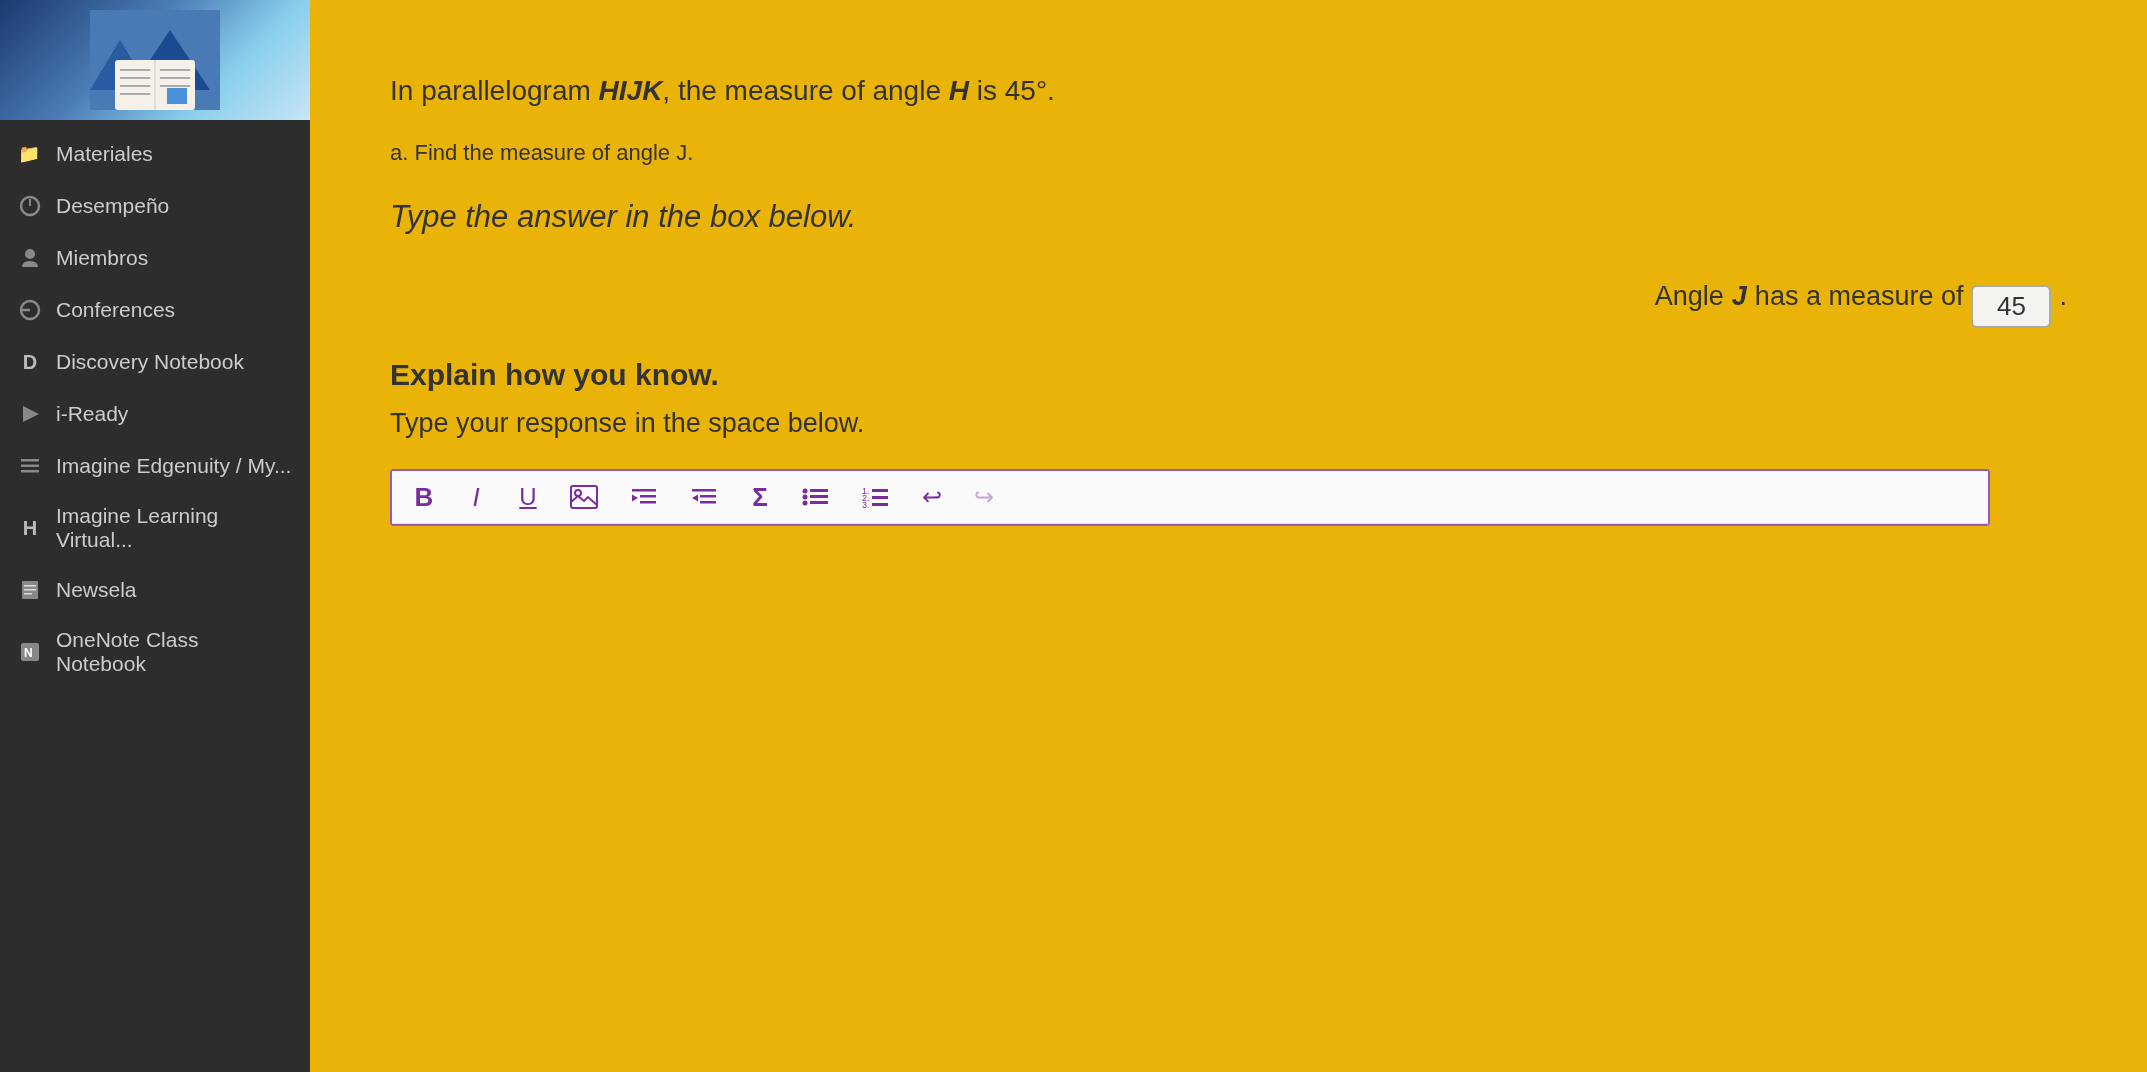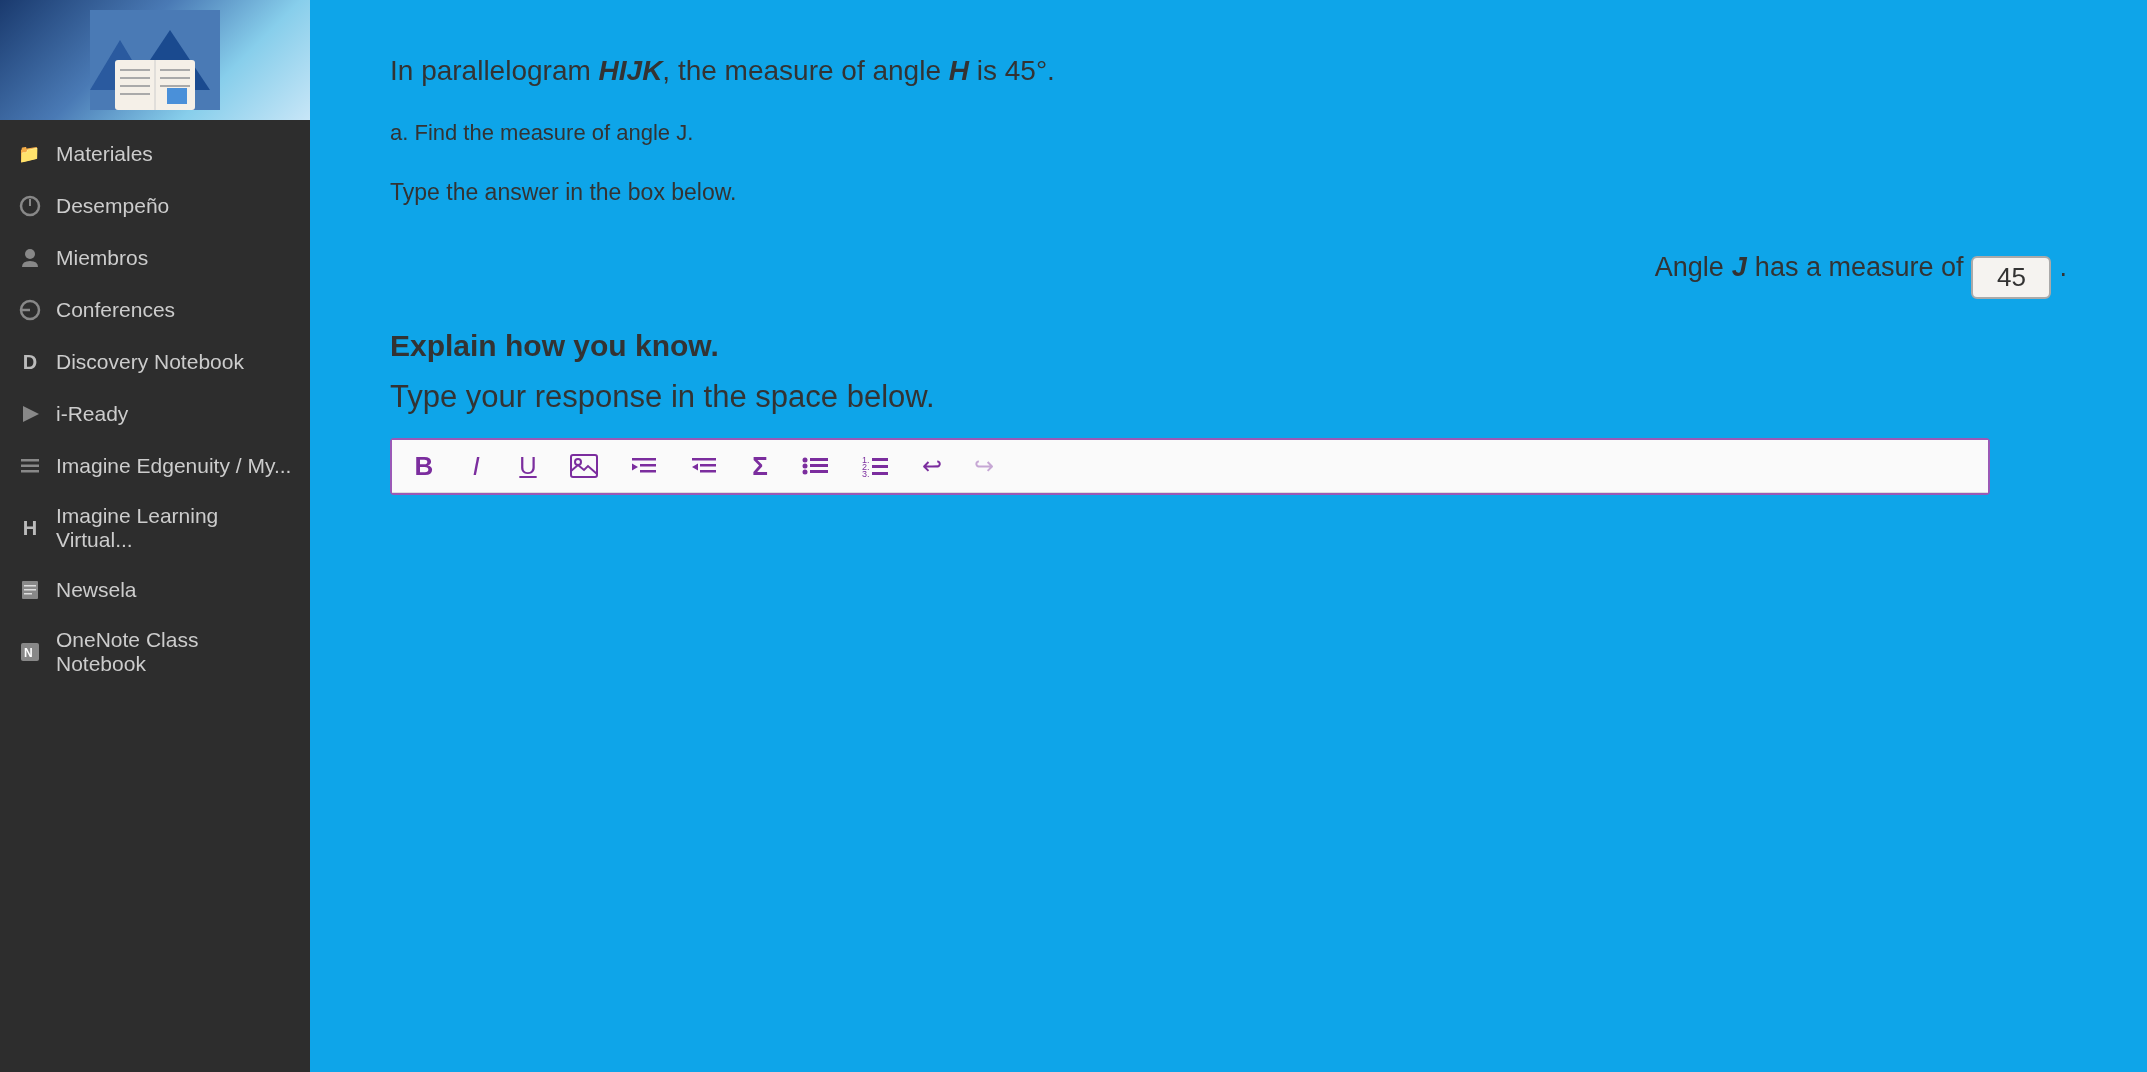--- a/index.html
+++ b/index.html
@@ -72,44 +72,45 @@
     }
 
     .nav-label {
       flex: 1;
       font-size: 21px;
     }
 
     
     .main-content {
       flex: 1;
-      background: #0ea5e9;
-      padding: 50px 80px;
+      background: #eab308;
+      padding: 70px 80px;
       overflow-y: auto;
       position: relative;
     }
 
     .question-text {
       font-size: 28px;
       color: #333;
       margin-bottom: 24px;
       line-height: 1.5;
     }
 
     .sub-question {
       font-size: 22px;
       color: #333;
       margin-bottom: 30px;
       line-height: 1.5;
     }
 
     .instruction-text {
-      font-size: 23px;
+      font-size: 31px;
       color: #333;
       margin-bottom: 30px;
+      font-style: italic;
     }
 
     .answer-line {
       font-size: 27px;
       color: #333;
       margin-bottom: 30px;
       display: flex;
       align-items: center;
       gap: 8px;
       justify-content: flex-end;
@@ -129,23 +130,23 @@
     }
 
     .explain-heading {
       font-size: 30px;
       font-weight: bold;
       color: #333;
       margin-bottom: 16px;
     }
 
     .explain-instruction {
-      font-size: 31px;
-      color: #333;
-      margin-bottom: 23px;
+      font-size: 27px;
+      color: #333;
+      margin-bottom: 30px;
     }
 
     
     .editor-container {
       border: 2px solid #9b59b6;
       border-radius: 4px;
       background: #fff;
       width: 100%;
       max-width: 1600px;
     }

